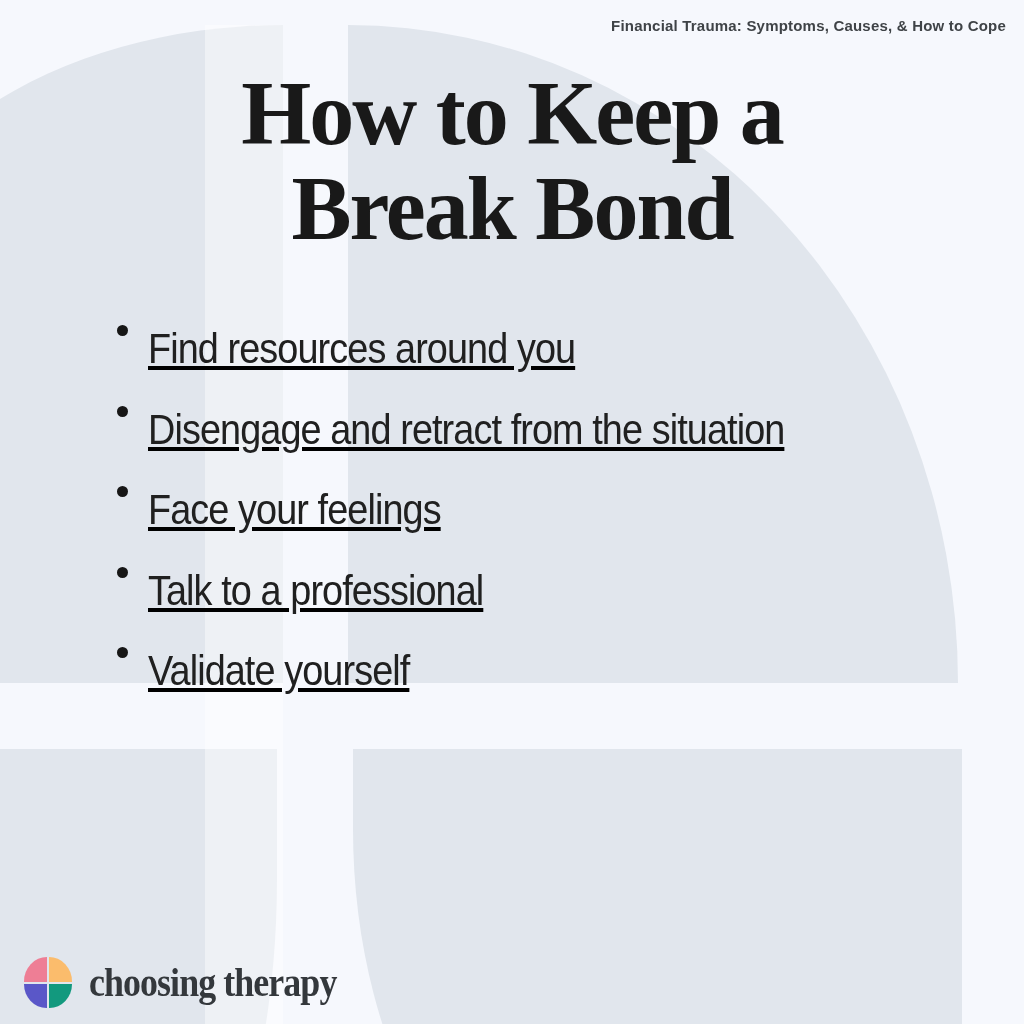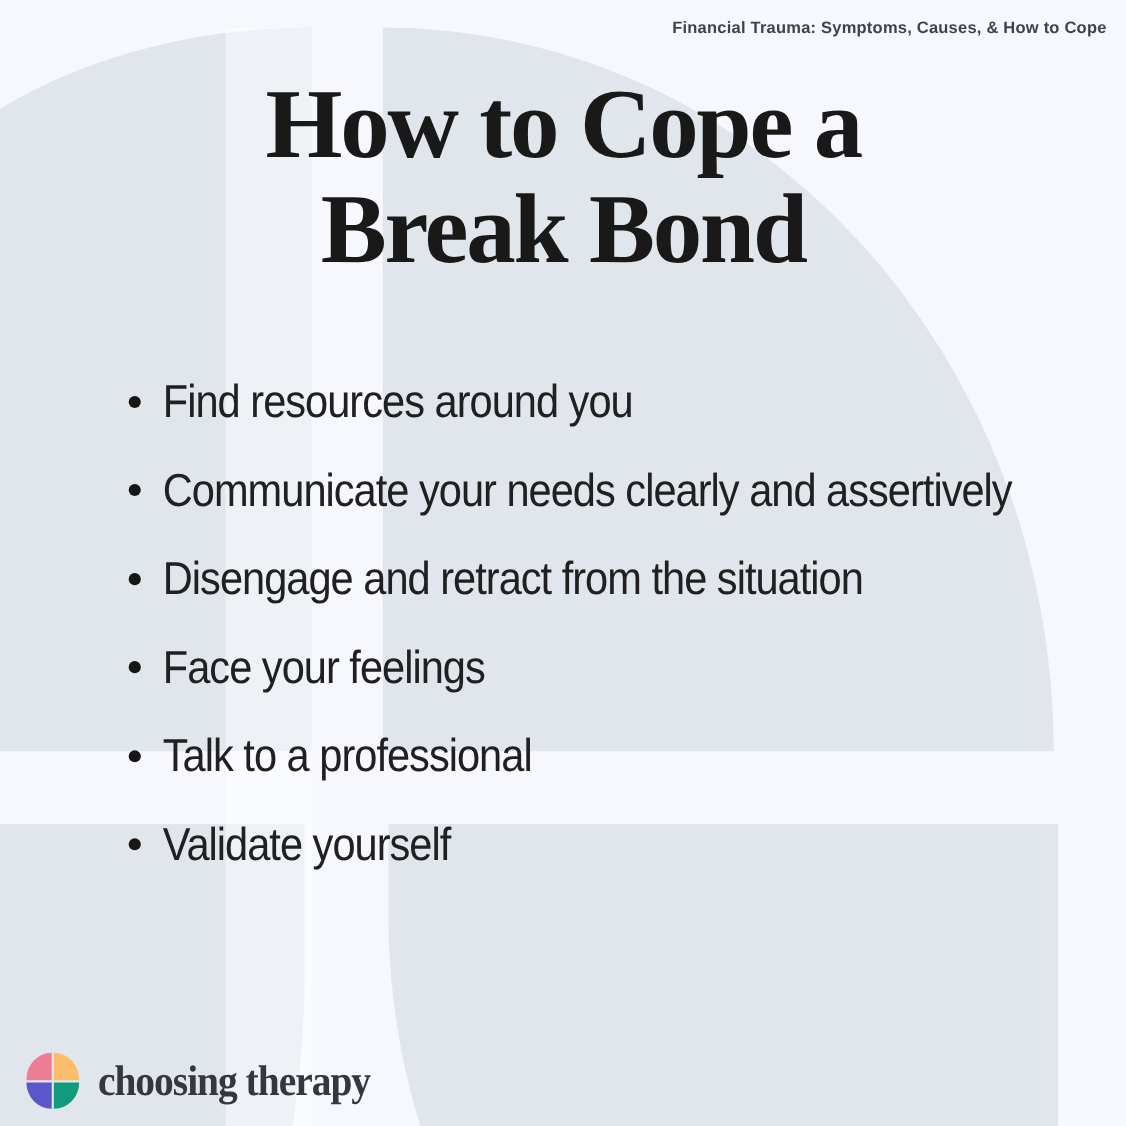--- a/index.html
+++ b/index.html
@@ -33,21 +33,21 @@
     font-size:15px;font-weight:600;letter-spacing:.2px;color:var(--caption-text);
     white-space:nowrap;}
 
   
   .title{position:absolute;top:66px;left:0;right:0;text-align:center;
     font-family:"Liberation Serif",serif;font-weight:700;
     font-size:90px;line-height:1.06;letter-spacing:-2px;color:var(--title-text);}
 
   
   .bullets{position:absolute;top:325px;left:117px;width:890px;list-style:none;}
-  .bullets li{height:80.5px;display:flex;align-items:center;}
+  .bullets li{height:80.5px;display:flex;text-decoration:underline;}
   .dot{flex:none;width:11px;height:11px;border-radius:50%;background:#161616;
     margin-right:20px;}
   .bullet-text{display:inline-block;white-space:nowrap;
     font-size:42px;letter-spacing:-1px;color:var(--body-text);
     transform:scaleX(.9);transform-origin:left center;}
 
   
   .brand{position:absolute;left:24px;top:957px;display:flex;align-items:center;}
   .brand-icon{width:48px;height:51px;display:grid;
     grid-template-columns:1fr 1fr;grid-template-rows:1fr 1fr;gap:2px;
@@ -67,32 +67,28 @@
 <div id="canvas">
 
   <div class="petal petal-tl"></div>
   <div class="petal petal-tr"></div>
   <div class="petal petal-bl"></div>
   <div class="petal petal-br"></div>
   <div class="highlight-stripe"></div>
 
   <div class="header-note">Financial Trauma: Symptoms, Causes, &amp; How to Cope</div>
 
-  <h1 class="title"><span>How to Cope a</span><br>
+  <h1 class="title"><span>How to Keep a</span><br>
     <span>Break Bond</span>
   </h1>
 
   <ul class="bullets">
     <li>
       <span class="dot"></span>
       <span class="bullet-text">Find resources around you</span>
-    </li>
-    <li>
-      <span class="dot"></span>
-      <span class="bullet-text">Communicate your needs clearly and assertively</span>
     </li>
     <li>
       <span class="dot"></span>
       <span class="bullet-text">Disengage and retract from the situation</span>
     </li>
     <li>
       <span class="dot"></span>
       <span class="bullet-text">Face your feelings</span>
     </li>
     <li>

